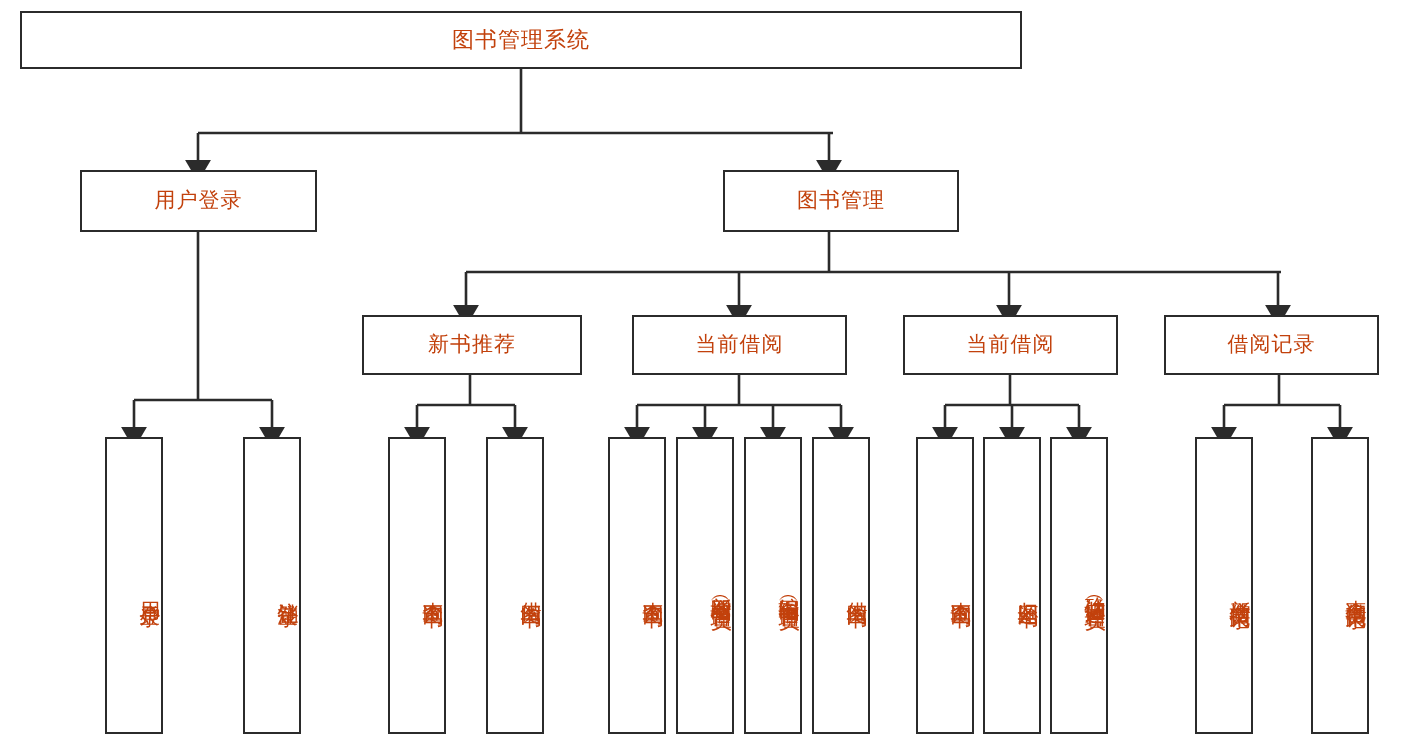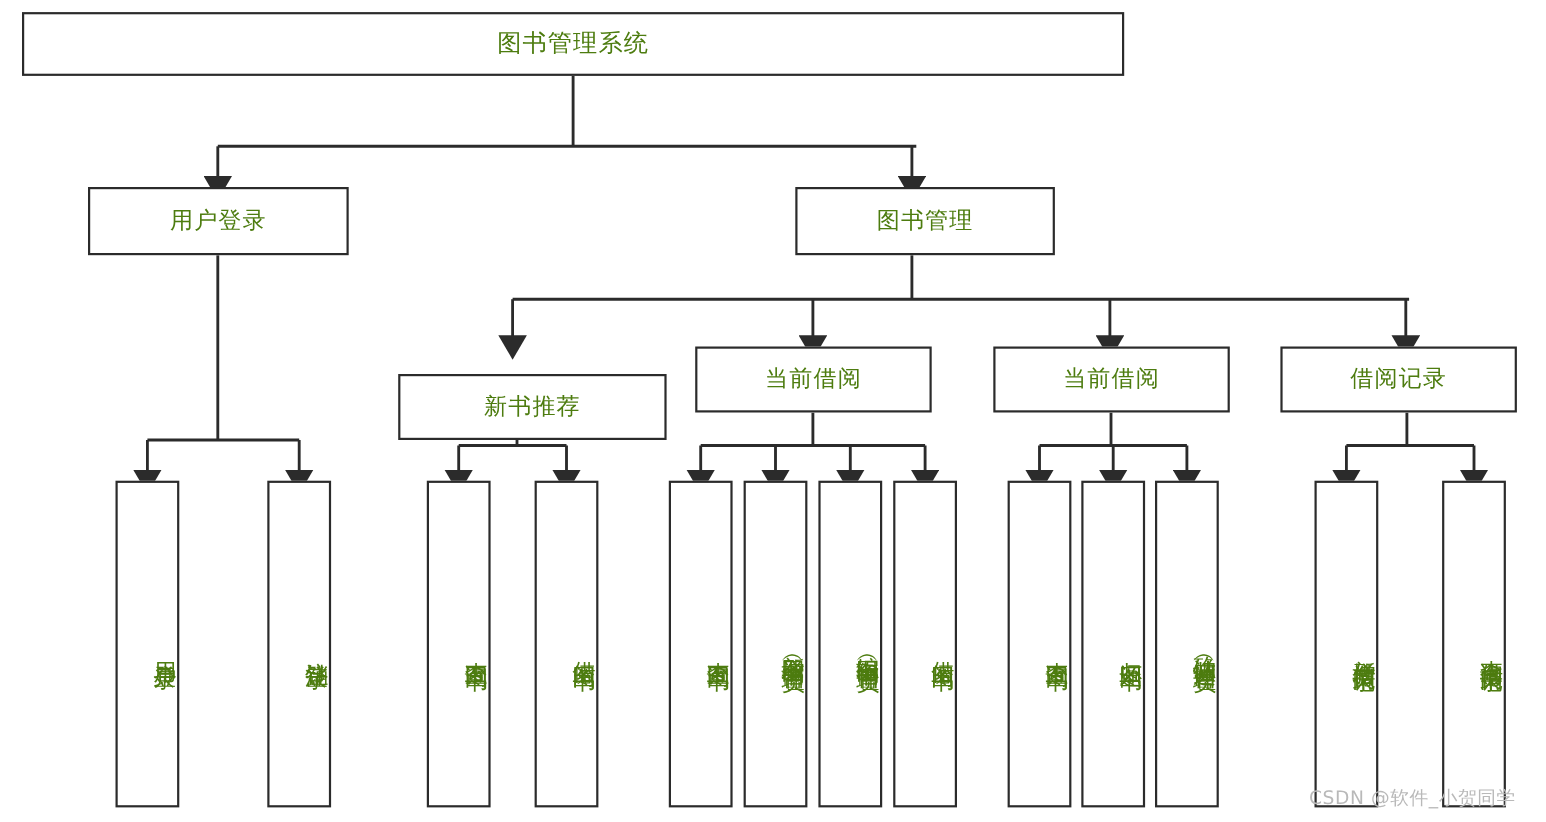--- a/index.html
+++ b/index.html
@@ -27,21 +27,21 @@
     pointer-events: none;
   }
   .node {
     position: absolute;
     box-sizing: border-box;
     border: 2.5px solid #2b2b2b;
     background: #ffffff;
     display: flex;
     align-items: center;
     justify-content: center;
-    color: #4d7c0f;
+    color: #c2410c;
   }
   .node.horizontal {
     writing-mode: horizontal-tb;
     text-align: center;
     font-size: 21px;
     letter-spacing: 1px;
     line-height: 1.2;
   }
   .node.vertical {
     writing-mode: vertical-rl;
@@ -120,34 +120,33 @@
       <path d="M1224,405 L1224,430" marker-end="url(#arrow)"></path>
       <path d="M1340,405 L1340,430" marker-end="url(#arrow)"></path>
     </g>
   </svg>
 
   <div class="node horizontal root" style="left: 20px; top: 11px; width: 1002px; height: 58px;">图书管理系统</div>
 
   <div class="node horizontal" style="left: 80px; top: 170px; width: 237px; height: 62px;">用户登录</div>
   <div class="node horizontal" style="left: 711px; top: 170px; width: 236px; height: 62px; margin-left: 12px;">图书管理</div>
 
-  <div class="node horizontal" style="left: 362px; top: 315px; width: 244px; height: 60px; margin-top: 25px;">新书推荐</div>
+  <div class="node horizontal" style="left: 362px; top: 315px; width: 220px; height: 60px;">新书推荐</div>
   <div class="node horizontal" style="left: 632px; top: 315px; width: 215px; height: 60px;">当前借阅</div>
   <div class="node horizontal" style="left: 903px; top: 315px; width: 215px; height: 60px;">当前借阅</div>
   <div class="node horizontal" style="left: 1164px; top: 315px; width: 215px; height: 60px; font-family: Liberation Serif, serif;">借阅记录</div>
 
   <div class="node vertical" style="left: 105px; top: 437px; width: 58px; height: 297px;">用户登录</div>
   <div class="node vertical" style="left: 243px; top: 437px; width: 58px; height: 297px;">注销登录</div>
   <div class="node vertical" style="left: 388px; top: 437px; width: 58px; height: 297px;">查询图书</div>
   <div class="node vertical" style="left: 486px; top: 437px; width: 58px; height: 297px;">借阅图书</div>
   <div class="node vertical" style="left: 608px; top: 437px; width: 58px; height: 297px;">查询图书</div>
   <div class="node vertical" style="left: 676px; top: 437px; width: 58px; height: 297px;">新增图书（管理员）</div>
   <div class="node vertical" style="left: 744px; top: 437px; width: 58px; height: 297px;">编辑图书（管理员）</div>
   <div class="node vertical" style="left: 812px; top: 437px; width: 58px; height: 297px;">借阅图书</div>
   <div class="node vertical" style="left: 916px; top: 437px; width: 58px; height: 297px;">查询图书</div>
   <div class="node vertical" style="left: 983px; top: 437px; width: 58px; height: 297px;">归还图书</div>
   <div class="node vertical" style="left: 1050px; top: 437px; width: 58px; height: 297px;">确认归还（管理员）</div>
   <div class="node vertical" style="left: 1195px; top: 437px; width: 58px; height: 297px;">新增借阅记录</div>
   <div class="node vertical" style="left: 1311px; top: 437px; width: 58px; height: 297px;">查询借阅记录</div>
 
-  <div class="watermark">CSDN @软件_小贺同学</div>
 
 </div>
 
 </body></html>

